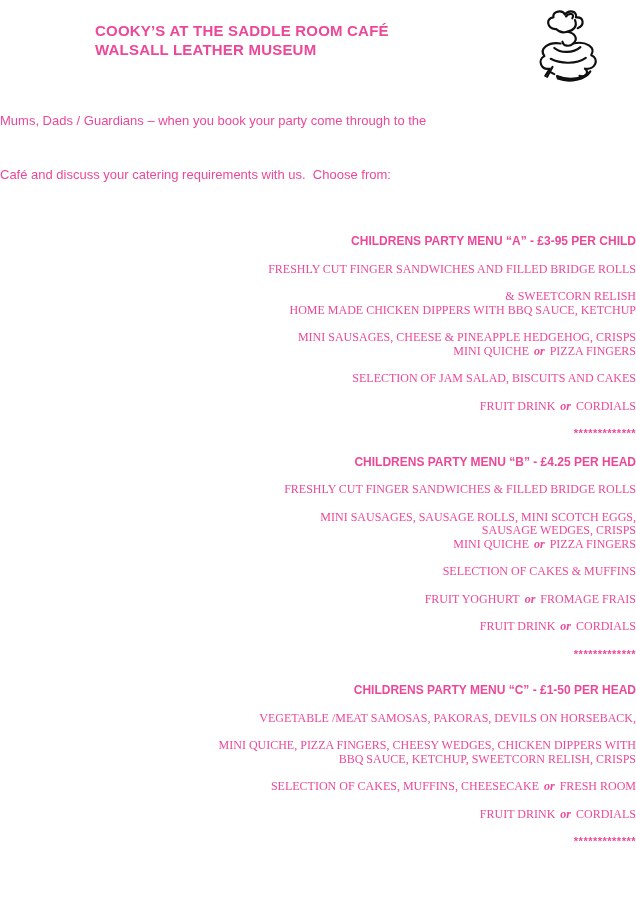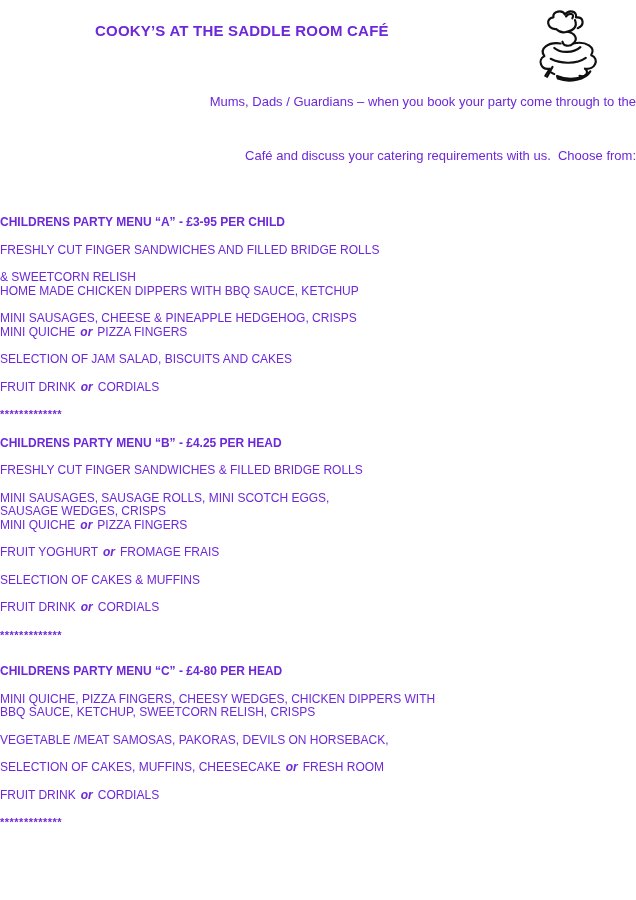--- a/index.html
+++ b/index.html
@@ -1,21 +1,21 @@
 <!DOCTYPE html>
 <html><head>
 <meta charset="utf-8">
 <style>
   html, body { margin: 0; padding: 0; background: #ffffff; }
   .page {
     position: relative;
     width: 636px;
     height: 900px;
     background: #ffffff;
-    color: #6d28d9;
+    color: #ec4899;
     font-family: "Liberation Sans", sans-serif;
     overflow: hidden;
   }
   .header-block {
     padding-top: 21px;
     margin-left: 95px;
     font-size: 15px;
     font-weight: 700;
     line-height: 19px;
     letter-spacing: 0.2px;
@@ -23,56 +23,57 @@
   .chef {
     position: absolute;
     top: 8px;
     right: 34px;
     width: 72px;
     height: 80px;
   }
   .chef svg { width: 100%; height: 100%; }
   .intro {
     margin-top: 17px;
-    text-align: right;
+    text-align: left;
     font-size: 13px;
     line-height: 18px;
     white-space: pre-wrap;
   }
   .menu, .footer-notes {
-    text-align: left;
+    text-align: right;
     font-size: 12px;
     line-height: 13.5px;
   }
   .menu-heading {
     font-weight: 700;
     margin-top: 15px;
   }
   .menu-heading.extra-gap { margin-top: 23px; }
   .block { margin-top: 14px; }
-  .line { line-height: 13.5px; }
+  .line { line-height: 13.5px; font-family: Liberation Serif, serif; }
   .or {
     font-weight: 700;
     font-style: italic;
     margin: 14px 5px;
   }
   .sep {
     margin-top: 14px;
     font-size: 11px;
     font-weight: 700;
     letter-spacing: 0.5px;
   }
 </style>
 </head>
 <body>
 
 <div class="page">
 
   <div class="header-block">
     <div>COOKY’S AT THE SADDLE ROOM CAFÉ</div>
+    <div>WALSALL LEATHER MUSEUM</div>
   </div>
 
   <div class="chef">
     <svg viewBox="0 0 80 86" xmlns="http://www.w3.org/2000/svg" aria-hidden="true">
       <g fill="none" stroke="#101010" stroke-width="2.4" stroke-linecap="round" stroke-linejoin="round">
         <path d="M28,22 C19,21 17,10 26,9 C25,2 36,0 39,6 C43,0 53,2 51,9 C60,8 61,18 53,21"></path>
         <path d="M40,8 C44,3 50,5 47,10"></path>
         <path d="M50,12 C53,19 48,24 41,25 C50,26 54,33 48,38 C44,42 37,41 36,36"></path>
         <path d="M29,22 C33,26 38,26 41,25"></path>
         <path d="M34,38 C20,36 10,44 16,52 C8,56 12,68 22,66 L17,74"></path>
@@ -116,39 +117,39 @@
     <div class="menu-heading">CHILDRENS PARTY MENU “B” - £4.25 PER HEAD</div>
     <div class="block">
       <div class="line">FRESHLY CUT FINGER SANDWICHES &amp; FILLED BRIDGE ROLLS</div>
     </div>
     <div class="block">
       <div class="line">MINI SAUSAGES, SAUSAGE ROLLS, MINI SCOTCH EGGS,</div>
       <div class="line">SAUSAGE WEDGES, CRISPS</div>
       <div class="line"><span>MINI QUICHE</span><span class="or">or</span><span>PIZZA FINGERS</span></div>
     </div>
     <div class="block">
-      <div class="line"><span>FRUIT YOGHURT</span><span class="or">or</span><span>FROMAGE FRAIS</span></div>
+      <div class="line">SELECTION OF CAKES &amp; MUFFINS</div>
     </div>
     <div class="block">
-      <div class="line">SELECTION OF CAKES &amp; MUFFINS</div>
+      <div class="line"><span>FRUIT YOGHURT</span><span class="or">or</span><span>FROMAGE FRAIS</span></div>
     </div>
     <div class="block">
       <div class="line"><span>FRUIT DRINK</span><span class="or">or</span><span>CORDIALS</span></div>
     </div>
     <div class="sep">*************</div>
   </section>
 
   <section class="menu">
-    <div class="menu-heading extra-gap">CHILDRENS PARTY MENU “C” - £4-80 PER HEAD</div>
+    <div class="menu-heading extra-gap">CHILDRENS PARTY MENU “C” - £1-50 PER HEAD</div>
+    <div class="block">
+      <div class="line">VEGETABLE /MEAT SAMOSAS, PAKORAS, DEVILS ON HORSEBACK,</div>
+    </div>
     <div class="block">
       <div class="line">MINI QUICHE, PIZZA FINGERS, CHEESY WEDGES, CHICKEN DIPPERS WITH</div>
       <div class="line">BBQ SAUCE, KETCHUP, SWEETCORN RELISH, CRISPS</div>
-    </div>
-    <div class="block">
-      <div class="line">VEGETABLE /MEAT SAMOSAS, PAKORAS, DEVILS ON HORSEBACK,</div>
     </div>
     <div class="block">
       <div class="line"><span>SELECTION OF CAKES, MUFFINS, CHEESECAKE</span><span class="or">or</span><span>FRESH ROOM</span></div>
     </div>
     <div class="block">
       <div class="line"><span>FRUIT DRINK</span><span class="or">or</span><span>CORDIALS</span></div>
     </div>
     <div class="sep">*************</div>
   </section>
 

